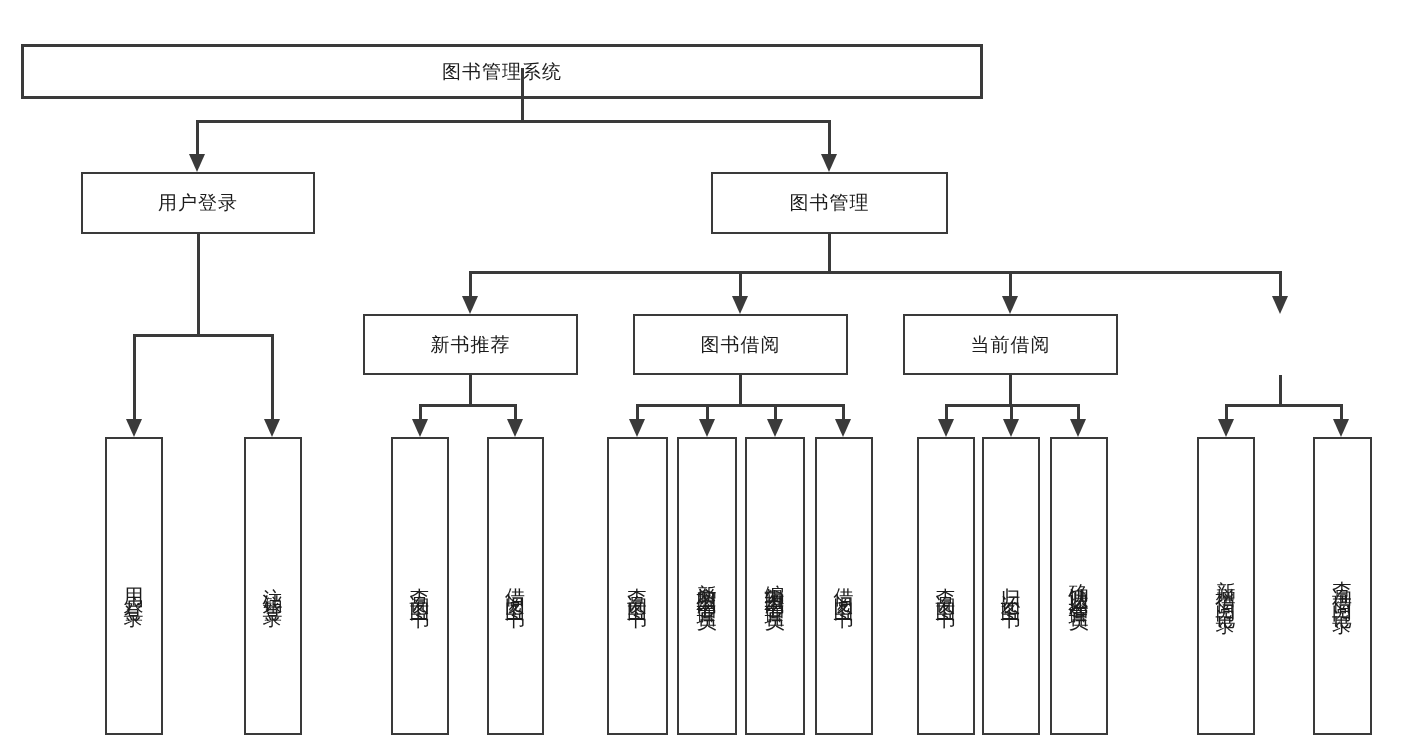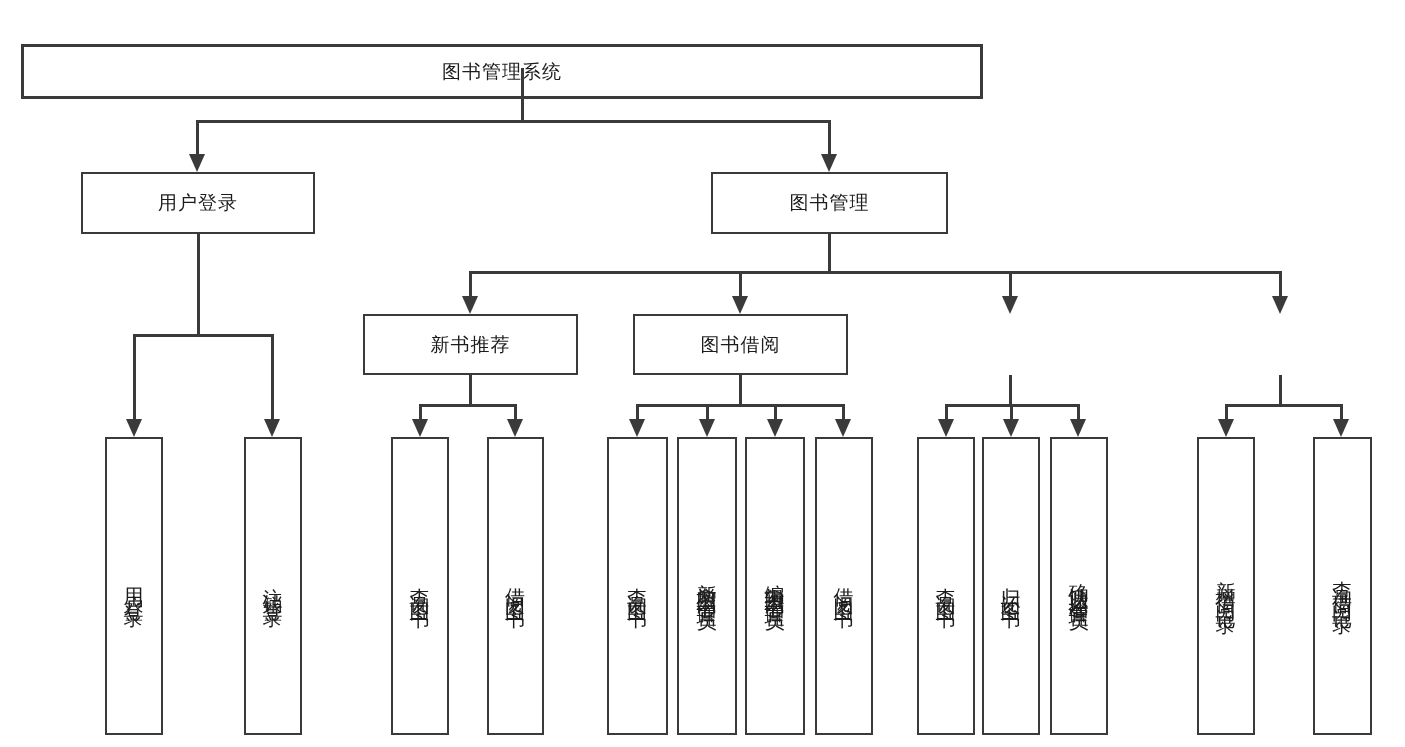--- a/index.html
+++ b/index.html
@@ -67,20 +67,23 @@
   </div>
   <div class="box hbox" style="left:711px;top:172px;width:237px;height:62px;align-items:center;">
     <span>图书管理</span>
   </div>
 
   <div class="box hbox" style="left:633px;top:314px;width:215px;height:61px;">
     <span>图书借阅</span>
   </div>
   <div class="box hbox" style="left:363px;top:314px;width:215px;height:61px;">
     <span>新书推荐</span>
+  </div>
+  <div class="box hbox" style="left:903px;top:314px;width:215px;height:61px;">
+    <span>当前借阅</span>
   </div>
 
   <div class="box vbox" style="left:105px;top:437px;width:58px;height:298px;">
     <span>用户登录</span>
   </div>
   <div class="box vbox" style="left:244px;top:437px;width:58px;height:298px;">
     <span>注销登录</span>
   </div>
 
   <div class="box vbox" style="left:391px;top:437px;width:58px;height:298px;">

